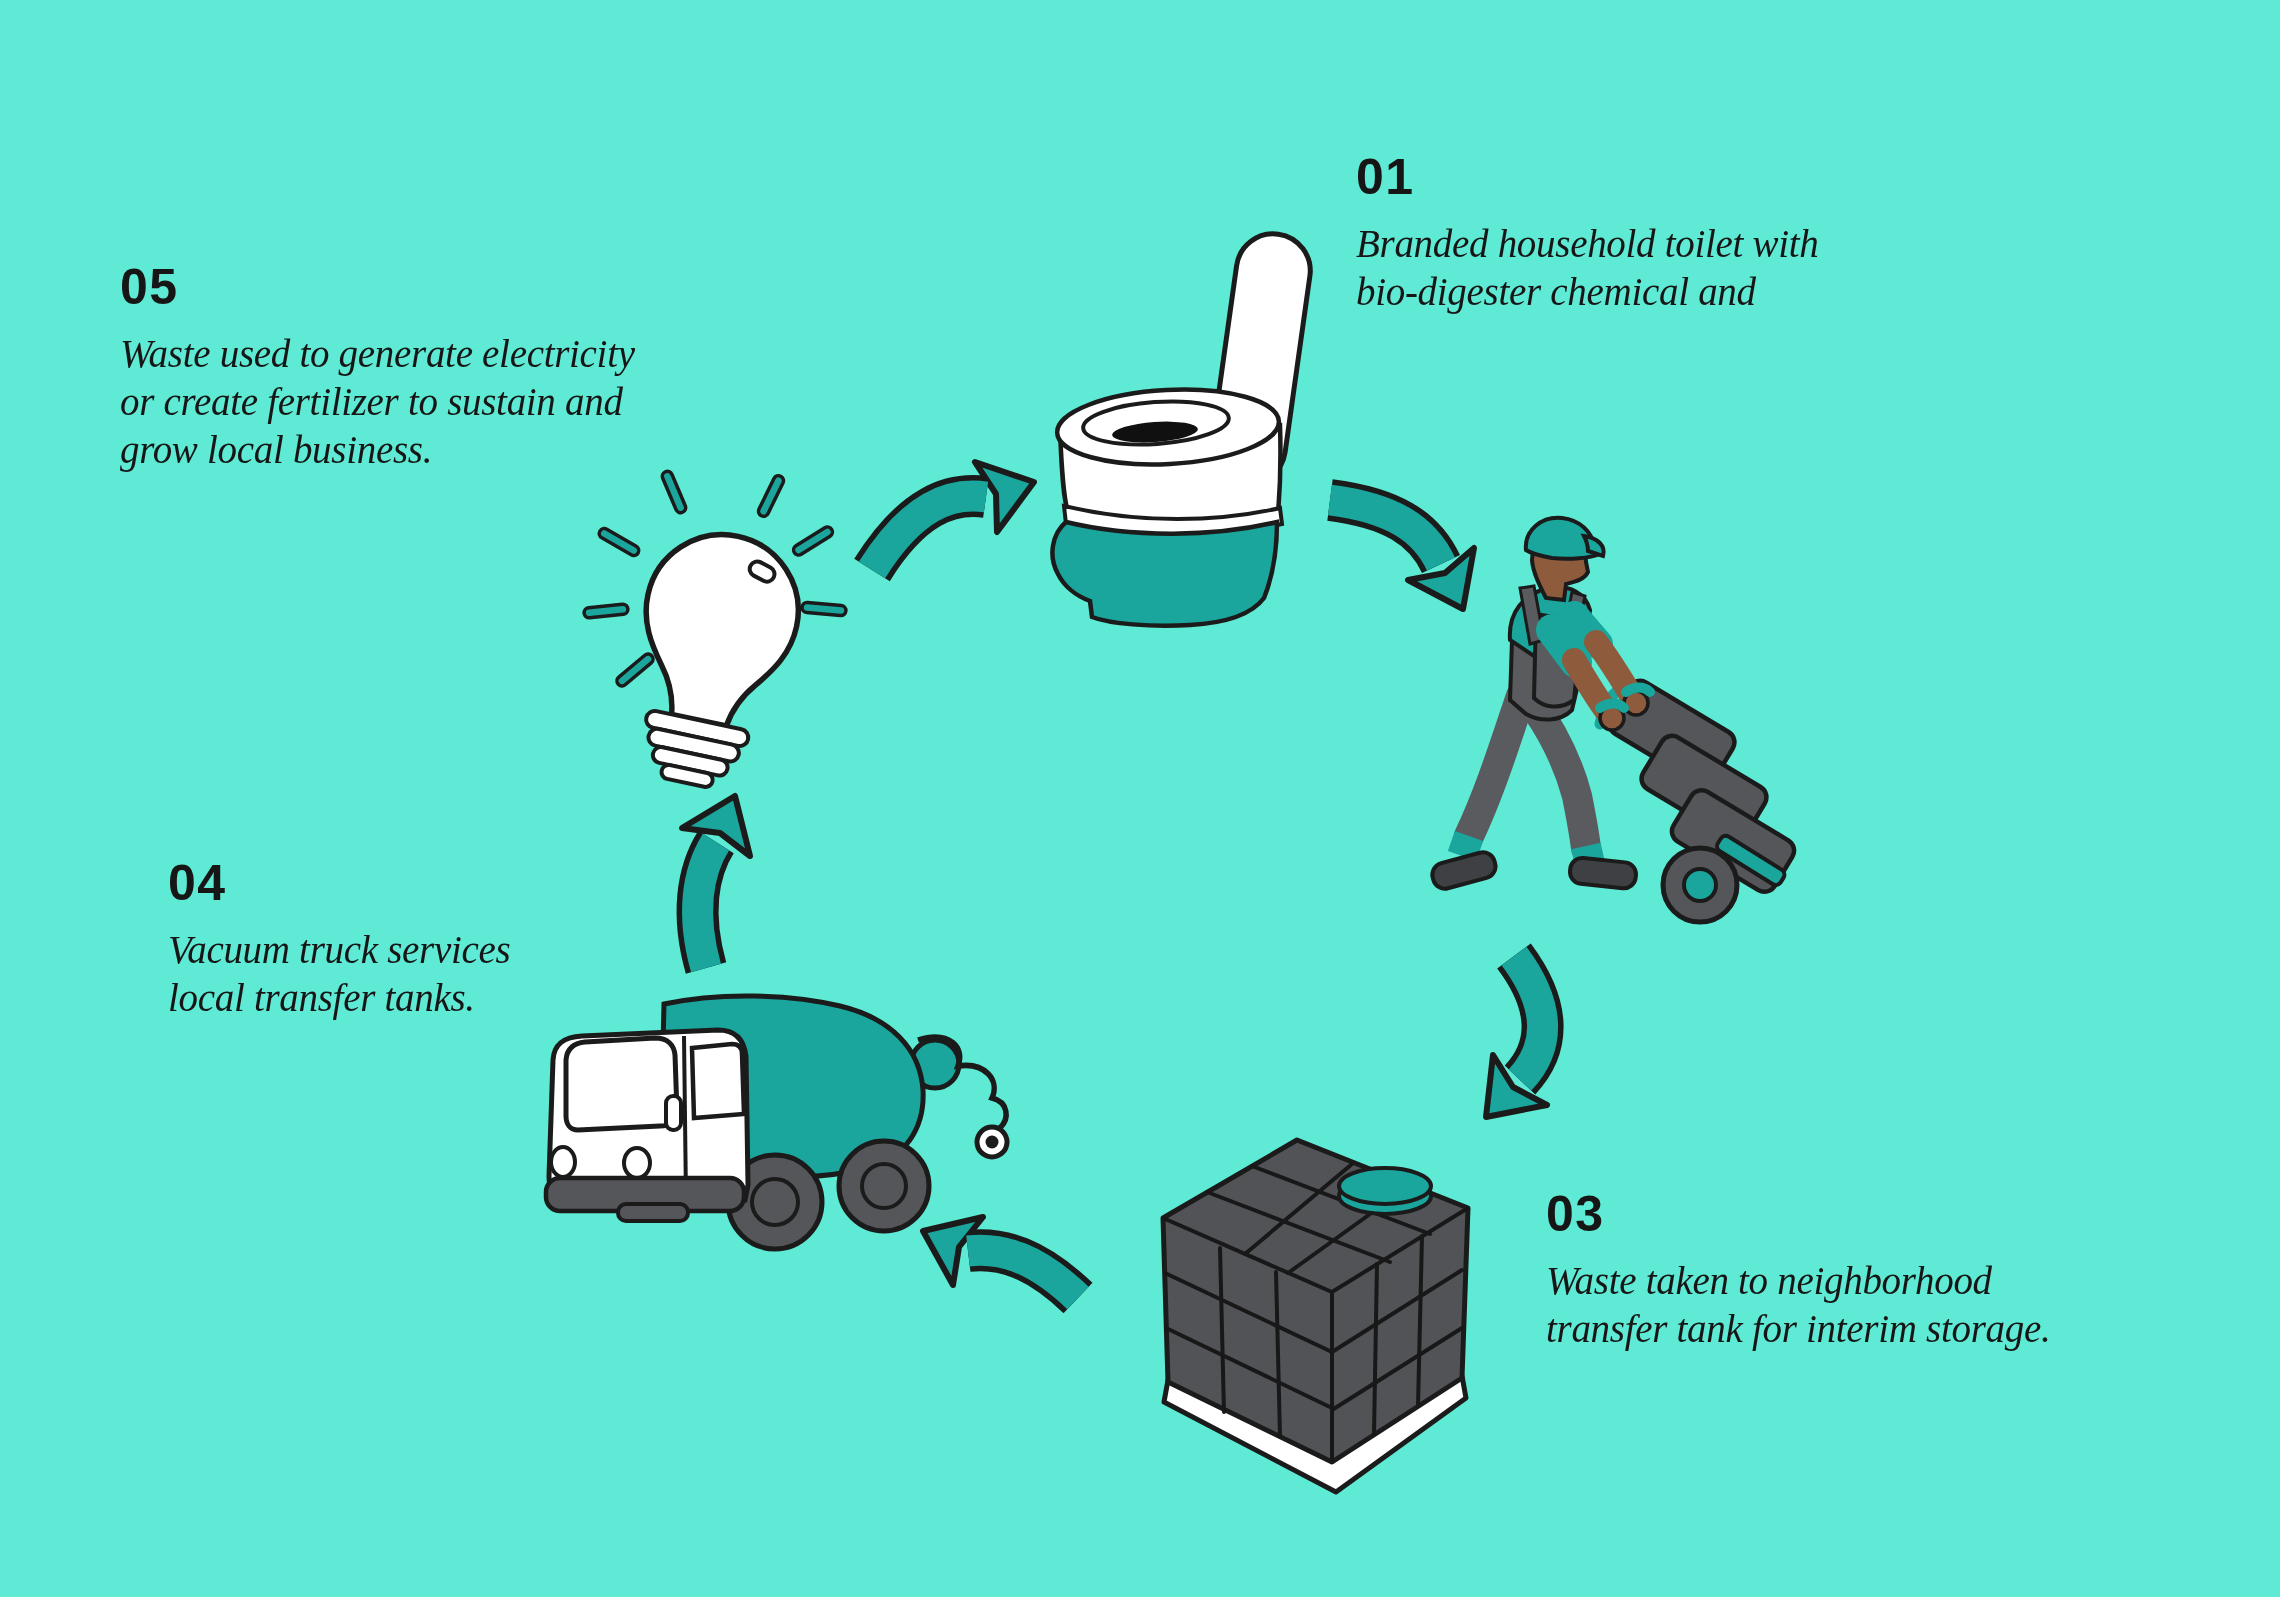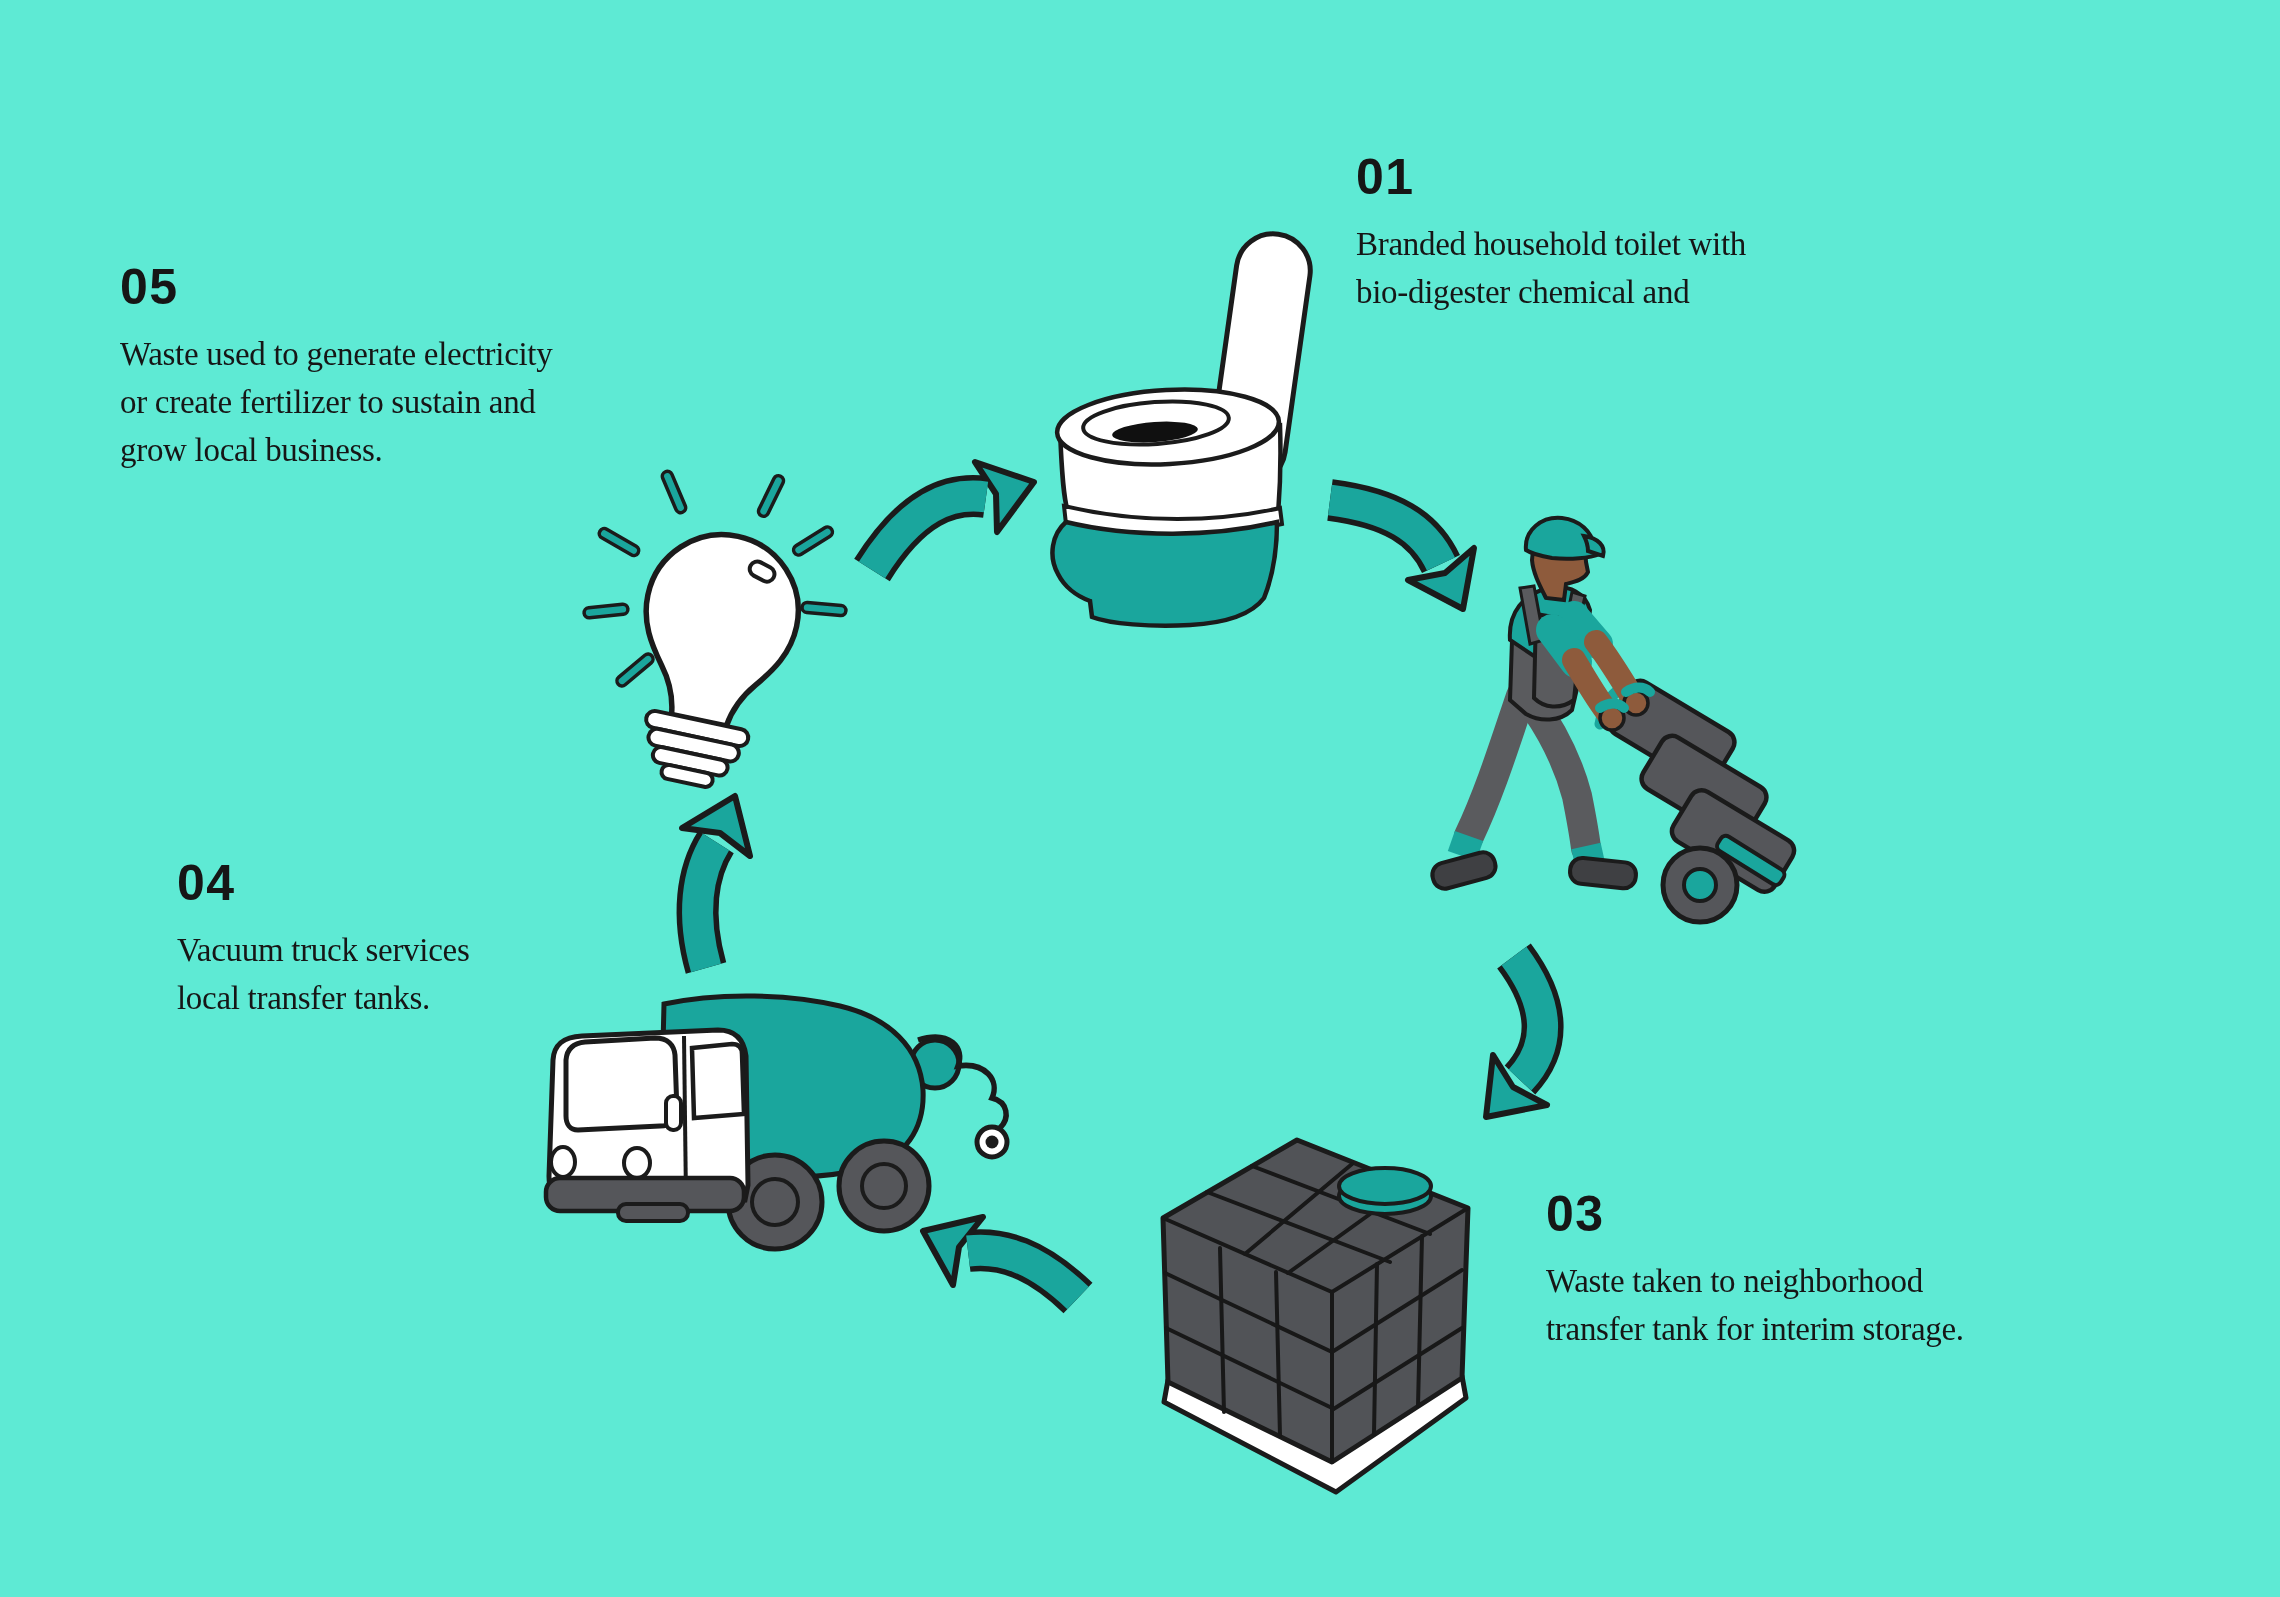--- a/index.html
+++ b/index.html
@@ -1,21 +1,21 @@
 <!DOCTYPE html>
 <html><head>
 <meta charset="utf-8">
 <title>Infographic</title>
 <style>
   html,body{margin:0;padding:0;background:#CBE7E4;}
   .canvas{position:relative;width:2280px;height:1597px;background:#5eead4;overflow:hidden;}
   .art{position:absolute;left:0;top:0;}
   .step{position:absolute;color:#161616;}
   .num{font-family:"Liberation Sans",sans-serif;font-weight:700;font-size:50px;line-height:1;letter-spacing:1.5px;margin-bottom:18px;}
-  .line{font-family:"Liberation Serif",serif;font-size:33px;line-height:48px;letter-spacing:-0.3px;white-space:nowrap;}
+  .line{font-family:"Liberation Serif",serif;font-style:italic;font-size:39px;line-height:48px;letter-spacing:-0.3px;white-space:nowrap;}
 </style>
 </head>
 <body>
 
 <div class="canvas">
 
 <svg class="art" width="2280" height="1597" viewBox="0 0 2280 1597" xmlns="http://www.w3.org/2000/svg">
 
   <g>
     <g fill="#1AA69D" stroke="#1B1B1B" stroke-width="3.5">
@@ -170,21 +170,21 @@
     <div class="line">bio-digester chemical and</div>
   </div>
 
 
   <div class="step" style="left:1546px;top:1176px;margin-top:13px;">
     <div class="num">03</div>
     <div class="line">Waste taken to neighborhood</div>
     <div class="line">transfer tank for interim storage.</div>
   </div>
 
-  <div class="step" style="left:177px;top:858px;">
+  <div class="step" style="left:168px;top:858px;">
     <div class="num">04</div>
     <div class="line">Vacuum truck services</div>
     <div class="line">local transfer tanks.</div>
   </div>
 
   <div class="step" style="left:120px;top:262px;">
     <div class="num">05</div>
     <div class="line">Waste used to generate electricity</div>
     <div class="line">or create fertilizer to sustain and</div>
     <div class="line">grow local business.</div>

